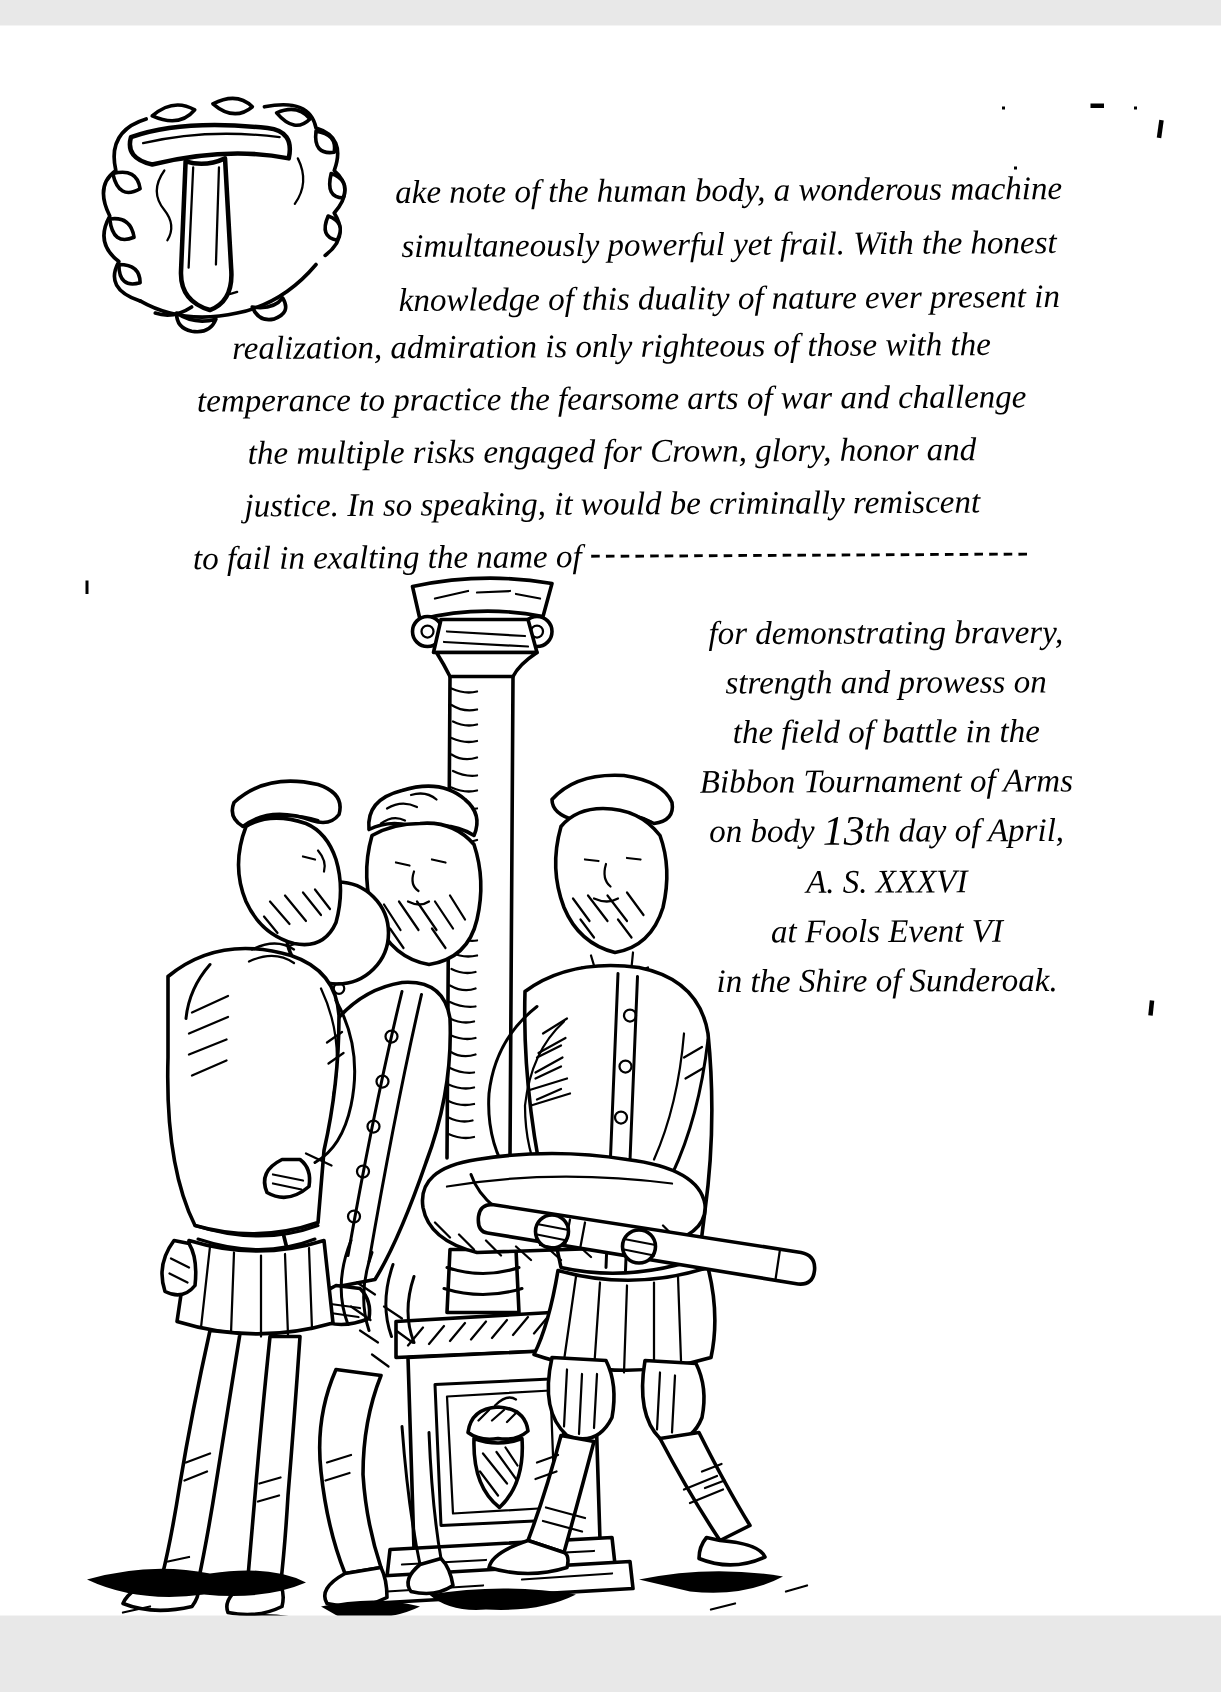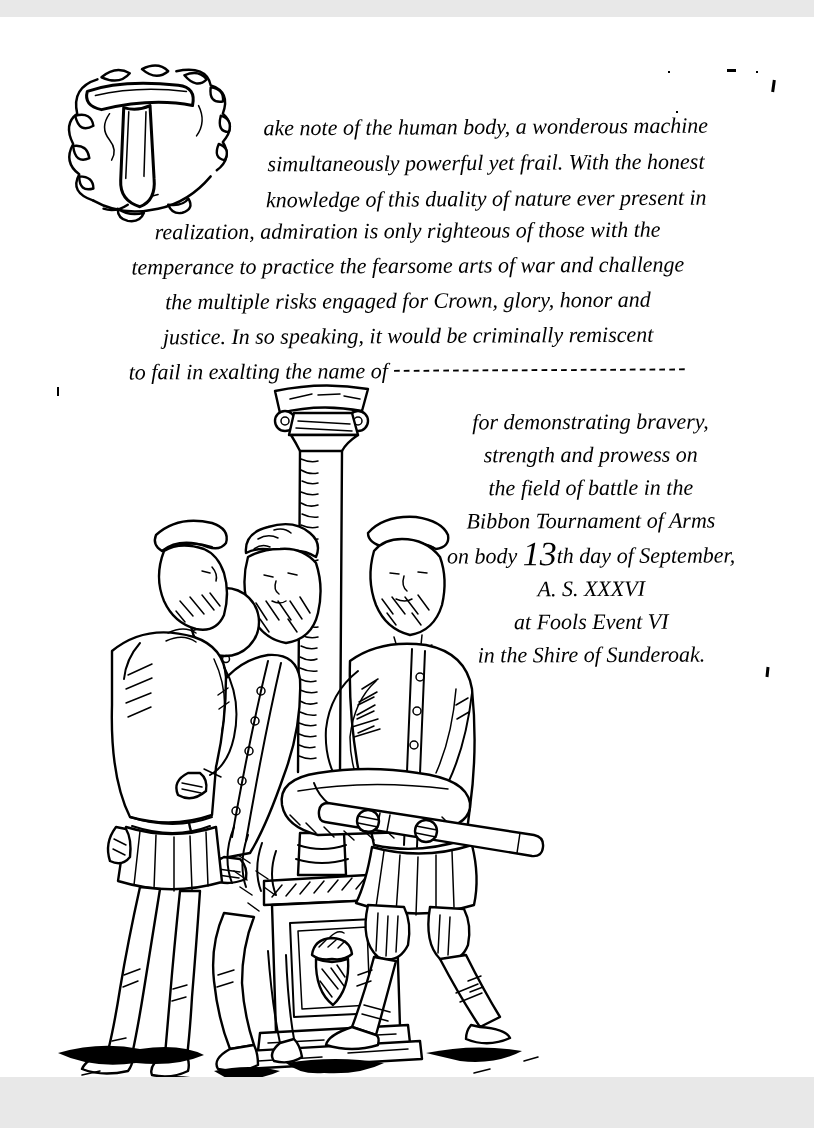--- a/index.html
+++ b/index.html
@@ -22,21 +22,21 @@
   .bodytext .tline{font-size:22px;line-height:35px;}
   .blank{
     display:inline-block;letter-spacing:2.5px;font-style:normal;
     font-weight:bold;transform:translateY(-2px);
   }
   .citation{
     position:absolute;left:420px;top:388px;width:342px;
     text-align:center;transform:rotate(-0.2deg);
   }
   .citation .tline{font-size:22px;line-height:33px;}
-  .day{font-size:34px;vertical-align:-2px;}
+  .day{font-size:28px;vertical-align:-2px;}
   .dropcap{position:absolute;left:57px;top:40px;}
   .illus{position:absolute;left:28px;top:358px;}
   
   .illus path,.illus circle,.dropcap path,.dropcap circle{
     stroke:#000;fill:none;stroke-width:2.4;stroke-linecap:round;stroke-linejoin:round;
   }
   .f{fill:#ffffff !important;}
   .k{fill:#000000 !important;stroke:none !important;}
   .thin{stroke-width:1.5 !important;}
   .med{stroke-width:2 !important;}
@@ -101,21 +101,21 @@
       <span class="blank">------------------------------</span>
     </div>
   </div>
 
   <div class="citation script">
     <div class="tline">for demonstrating bravery,</div>
     <div class="tline">strength and prowess on</div>
     <div class="tline">the field of battle in the</div>
     <div class="tline">Bibbon Tournament of Arms</div>
     <div class="tline">
-      <span>on body </span><span class="day">13</span><span>th day of September,</span>
+      <span>on body </span><span class="day">13</span><span>th day of April,</span>
     </div>
     <div class="tline">A. S.  XXXVI</div>
     <div class="tline">at Fools Event VI</div>
     <div class="tline">in the Shire of Sunderoak.</div>
   </div>
 
   <svg class="illus" width="540" height="726" viewBox="0 0 540 726" aria-hidden="true">
 
     <g>
       <path class="f" d="M247,16 Q294,6 340,14 L334,36 Q292,28 252,38 Z"></path>

